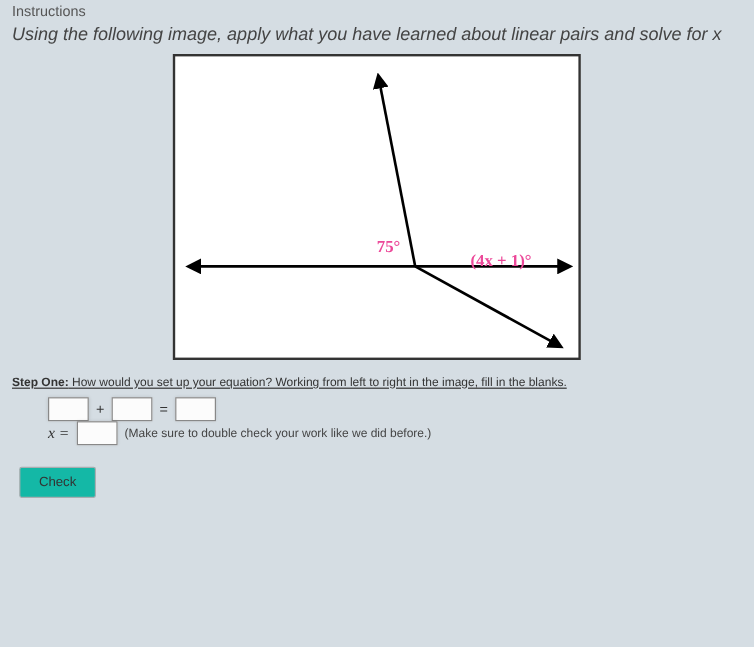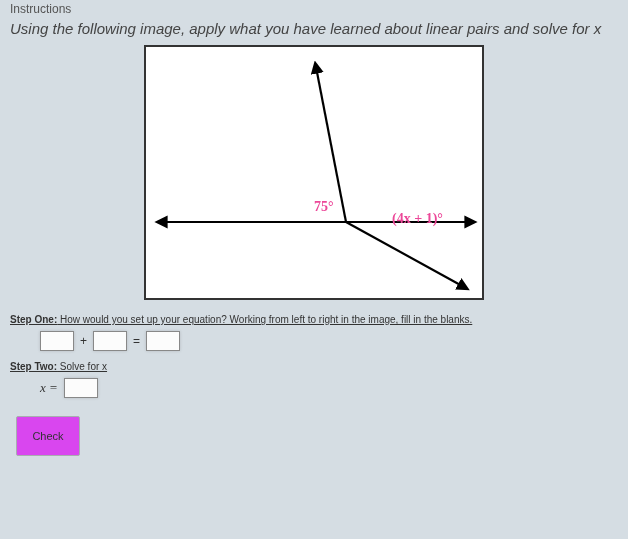--- a/index.html
+++ b/index.html
@@ -71,22 +71,22 @@
       gap: 6px;
       margin-left: 30px;
       font-size: 11px;
     }
     .step2-row .xeq { font-style: italic; font-family: "Times New Roman", serif; font-size: 13px; }
     .hint { font-size: 10px; color: #444; }
     .check-btn {
       margin-top: 18px;
       margin-left: 6px;
       width: 64px;
-      height: 40px;
-      background: #d946ef;
+      height: 26px;
+      background: #14b8a6;
       border: 1px solid #a8adb0;
       font-size: 11px;
       color: #333;
       cursor: pointer;
       border-radius: 2px;
     }
   </style>
 </head>
 <body>
 
@@ -121,24 +121,22 @@
       <b>Step One:</b><span> How would you set up your equation? Working from left to right in the image, fill in the blanks.</span>
     </div>
     <div class="equation-row">
       <input class="blank-input" type="text" style="">
       <span class="op">+</span>
       <input class="blank-input" type="text" style="">
       <span class="op">=</span>
       <input class="blank-input" type="text" style="">
     </div>
 
-    <div class="step-label">
-      <b>Step Two:</b><span> Solve for x</span>
-    </div>
     <div class="step2-row">
       <span class="xeq">x =</span>
       <input class="blank-input" type="text" style="">
+      <span class="hint">(Make sure to double check your work like we did before.)</span>
     </div>
 
     <button class="check-btn">Check</button>
   </div>
 
 </div>
 
 </body></html>

